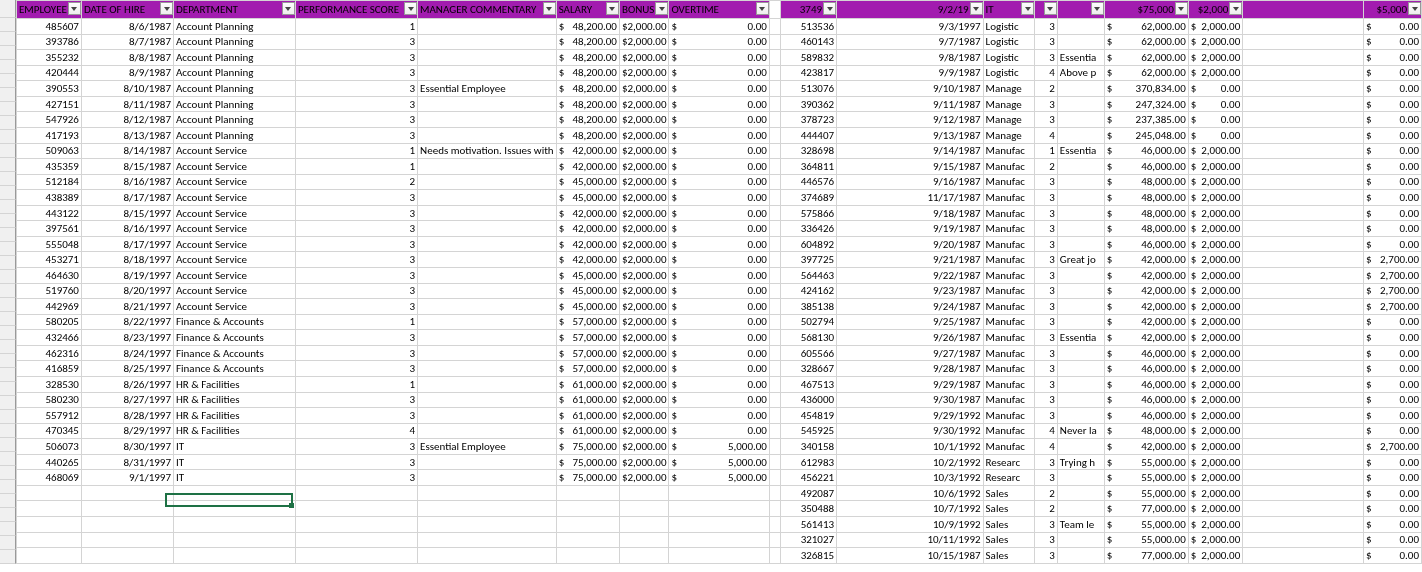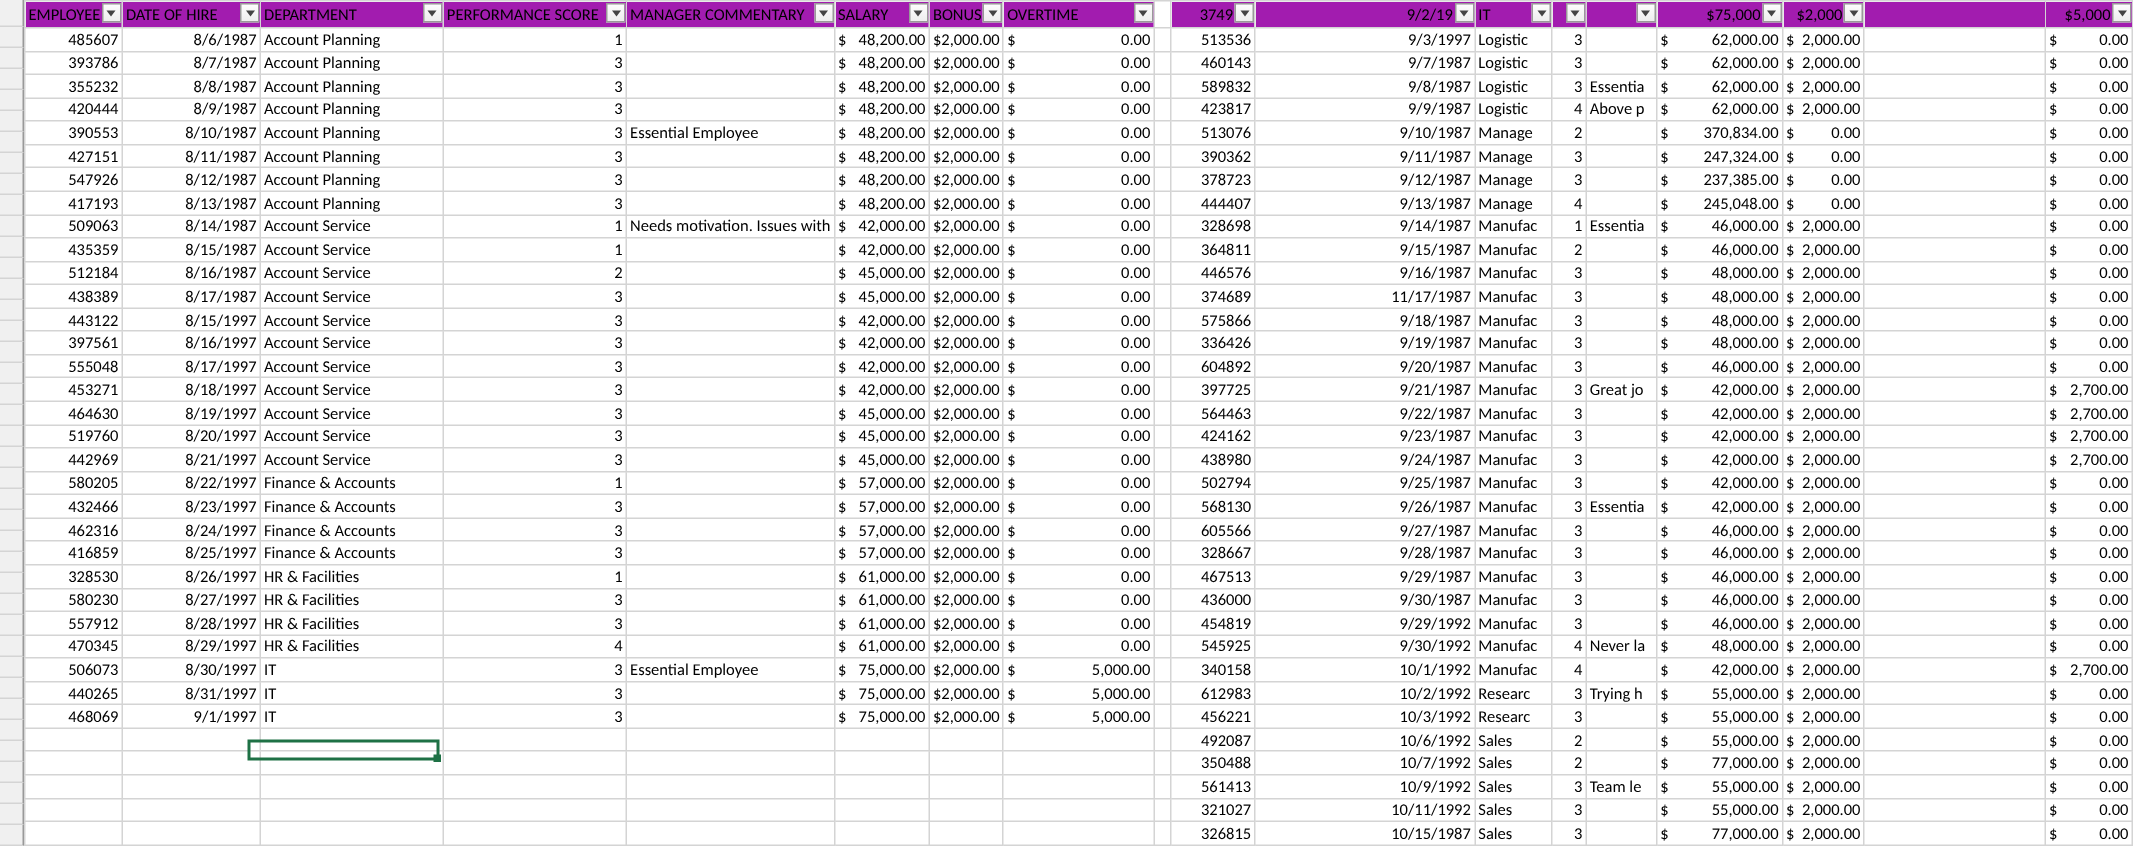--- a/index.html
+++ b/index.html
@@ -532,21 +532,21 @@
         <tr>
           <td class="num">442969</td>
           <td class="num">8/21/1997</td>
           <td>Account Service</td>
           <td class="num">3</td>
           <td></td>
           <td class="num money">45,000.00</td>
           <td class="num money">2,000.00</td>
           <td class="num money">0.00</td>
           <td></td>
-          <td class="num">438980</td>
+          <td class="num">385138</td>
           <td class="num">9/24/1987</td>
           <td>Manufac</td>
           <td class="num">3</td>
           <td></td>
           <td class="num money">42,000.00</td>
           <td class="num money">2,000.00</td>
           <td></td>
           <td class="num money">2,700.00</td>
         </tr>
         <tr>

